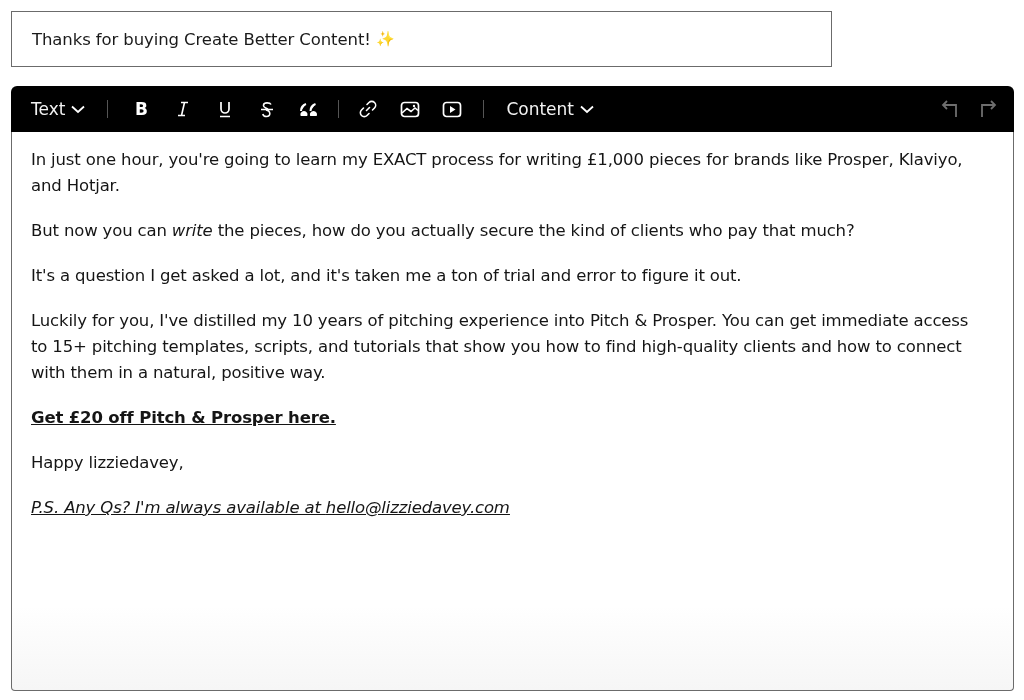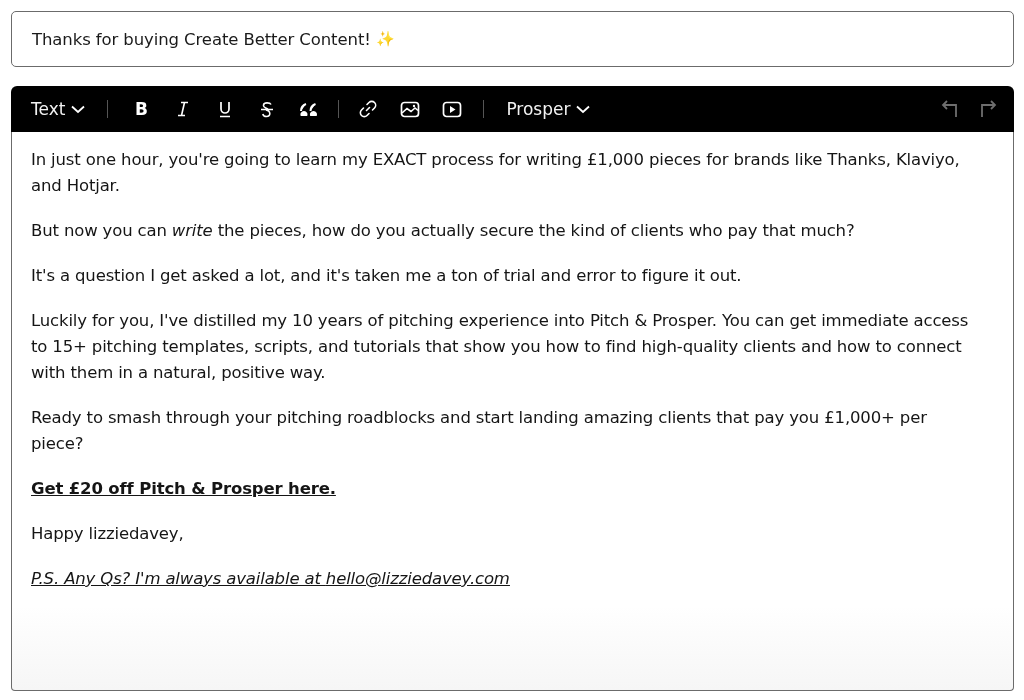--- a/index.html
+++ b/index.html
@@ -6,23 +6,23 @@
     html, body { width: 1024px; height: 700px; overflow: hidden; }
     body {
       background: #ffffff;
       font-family: "DejaVu Sans", "Liberation Sans", sans-serif;
       color: #111111;
       position: relative;
     }
     .subject {
       position: absolute;
       left: 11px; top: 11px;
-      width: 1003px; height: 56px;
+      width: 821px; height: 56px;
       border: 1px solid #6b6b6b;
-      border-radius: 5px;
+      border-radius: 0;
       background: #fff;
       display: flex; align-items: center;
       padding-left: 20px;
       font-size: 16.5px;
       color: #1a1a1a;
       letter-spacing: -0.1px;
     }
     .sparkle { color: #f3cf5c; font-size: 15px; margin-left: 6px; }
     .editor {
       position: absolute;
@@ -134,44 +134,43 @@
     </div>
     <div class="tb-btn">
       <svg width="20" height="17" viewBox="0 0 20 17">
           <rect x="1.5" y="1.5" width="17" height="14" rx="3" stroke="#fff" stroke-width="1.7" fill="none"></rect>
           <path d="M8 5 L13.5 8.5 L8 12 Z" fill="#fff"></path>
         </svg>
     </div>
     <div class="tb-sep" style="margin-left:10px;margin-right:22px;"></div>
 
     <div class="tb-dd">
-      <span>Prosper</span>
+      <span>Content</span>
       <svg width="14" height="9" viewBox="0 0 14 9">
           <path d="M1 1.5 L7 7 L13 1.5" stroke="#fff" stroke-width="1.8" fill="none"></path>
         </svg>
     </div>
 
     <div class="tb-right">
       <svg width="20" height="18" viewBox="0 0 20 18">
           <path d="M16 17 V5 H3 M7 1 L3 5 L7 9" stroke="#6e6e6e" stroke-width="1.8" fill="none"></path>
         </svg>
       <svg width="20" height="18" viewBox="0 0 20 18">
           <path d="M4 17 V5 H17 M13 1 L17 5 L13 9" stroke="#6e6e6e" stroke-width="1.8" fill="none"></path>
         </svg>
     </div>
   </div>
 
   <div class="body">
-    <p>In just one hour, you're going to learn my EXACT process for writing £1,000 pieces for brands like Thanks, Klaviyo, and Hotjar.</p>
+    <p>In just one hour, you're going to learn my EXACT process for writing £1,000 pieces for brands like Prosper, Klaviyo, and Hotjar.</p>
     <p>
       <span>But now you can </span><em>write</em><span> the pieces, how do you actually secure the kind of clients who pay that much?</span>
     </p>
     <p>It's a question I get asked a lot, and it's taken me a ton of trial and error to figure it out.</p>
     <p>Luckily for you, I've distilled my 10 years of pitching experience into Pitch &amp; Prosper. You can get immediate access to 15+ pitching templates, scripts, and tutorials that show you how to find high-quality clients and how to connect with them in a natural, positive way.</p>
-    <p style="width:930px;">Ready to smash through your pitching roadblocks and start landing amazing clients that pay you £1,000+ per piece?</p>
     <p>
       <a class="cta">Get £20 off Pitch &amp; Prosper here. </a>
     </p>
     <p>Happy lizziedavey,</p>
     <p class="ps">
       <span>P.S. Any Qs? I'm always available at </span><a>hello@lizziedavey.com</a>
     </p>
   </div>
 </div>
 

